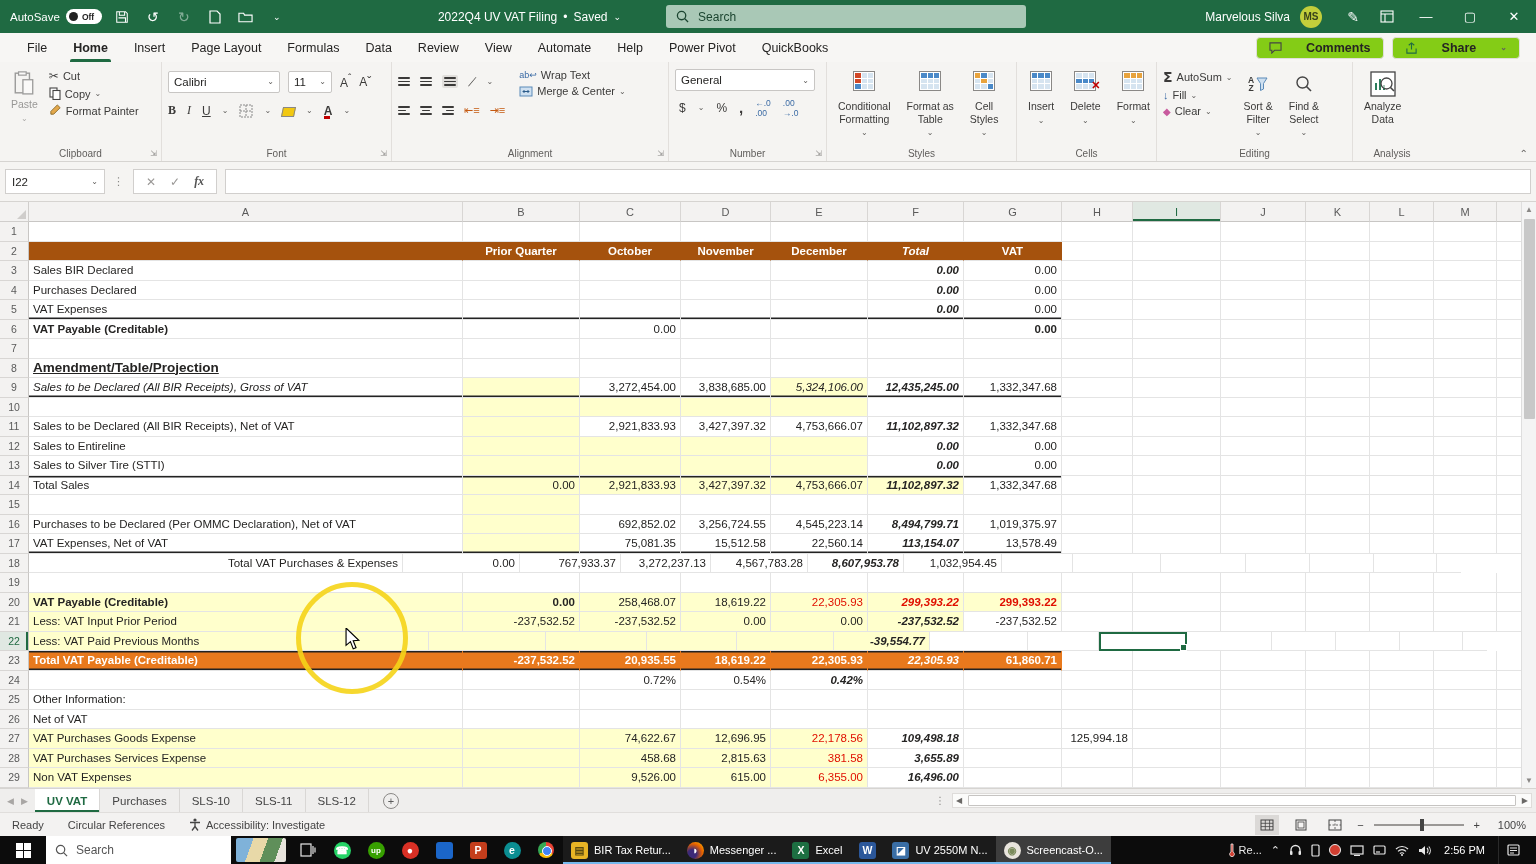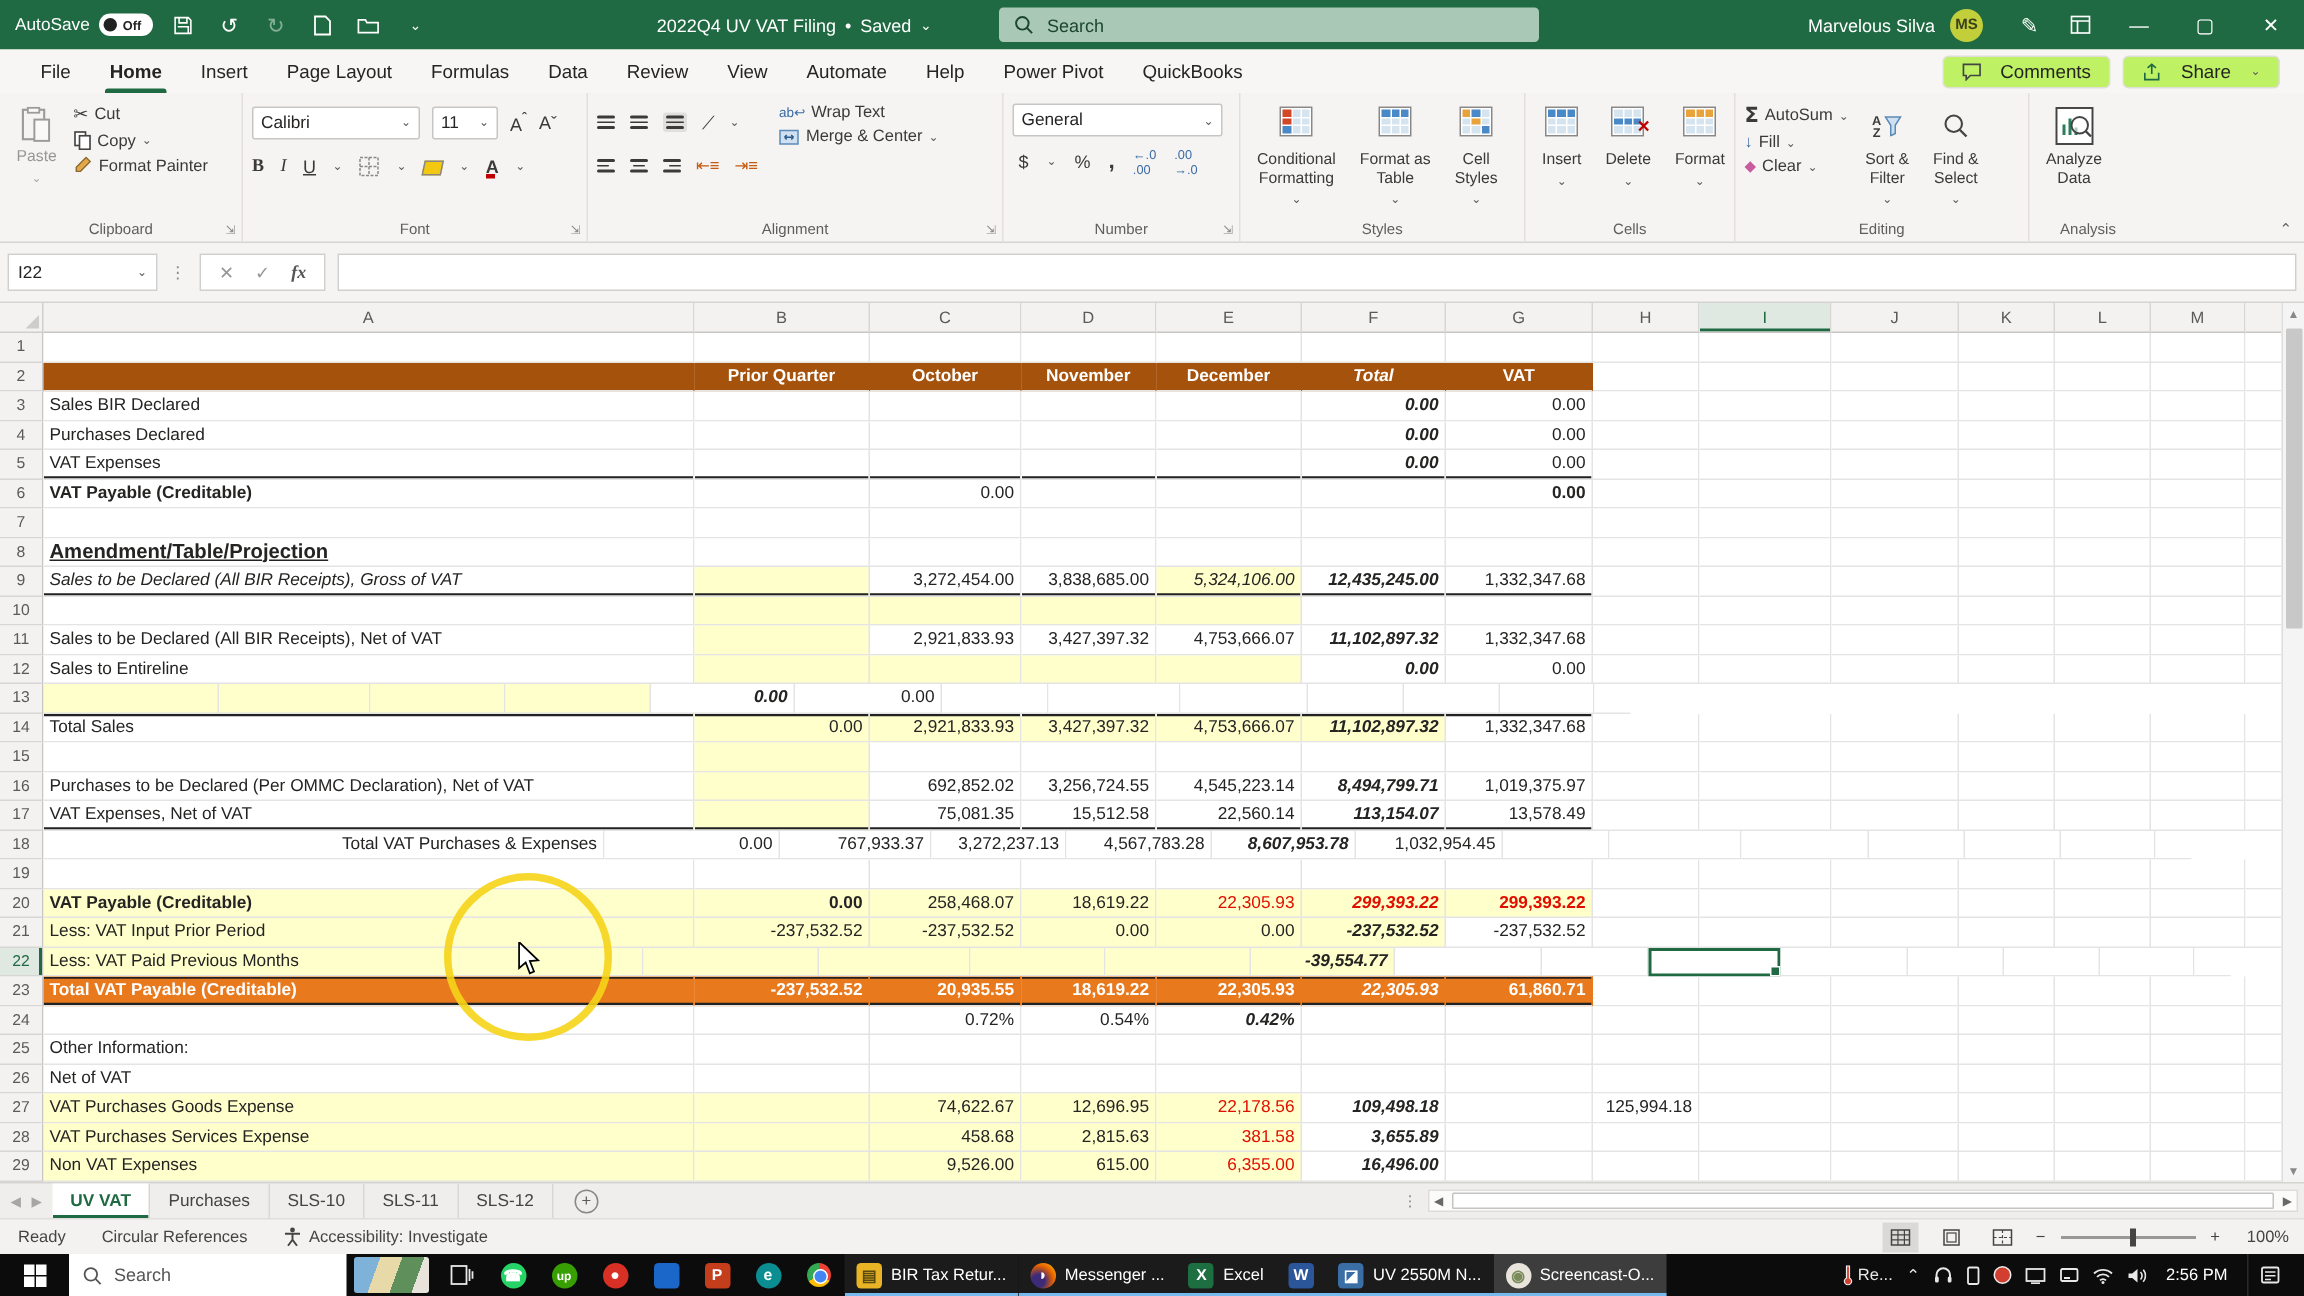--- a/index.html
+++ b/index.html
@@ -23,21 +23,21 @@
   .avatar{width:22px;height:22px;border-radius:50%;background:#C3CE3B;color:#38411a;font-size:10px;font-weight:bold;display:flex;align-items:center;justify-content:center;margin-right:14px}
   .winbtn{width:44px;height:33px;display:flex;align-items:center;justify-content:center;font-size:13px}
   .tb-ico{width:34px;height:33px;display:flex;align-items:center;justify-content:center;font-size:14px}
 
   
   .tabrow{position:absolute;top:33px;left:0;right:0;height:29px;background:#F7F6F4;display:flex;align-items:center;padding-left:14px}
   .rtab{padding:0 13px;font-size:12.5px;height:29px;display:flex;align-items:center;position:relative;color:#252423;white-space:nowrap}
   .rtab.active{font-weight:bold}
   .rtab.active::after{content:'';position:absolute;left:10px;right:10px;bottom:0;height:3px;background:#1F6A42;border-radius:2px 2px 0 0}
   .tabrow-right{margin-left:auto;display:flex;align-items:center;gap:8px;padding-right:16px}
-  .pillbtn{display:flex;align-items:center;gap:13px;font-size:12.5px;padding:3px 12px;background:#bef264;border:1px solid #E0DEDB;border-radius:4px;font-weight:400;color:#252423}
+  .pillbtn{display:flex;align-items:center;gap:24px;font-size:12.5px;padding:3px 12px;background:#84cc16;border:1px solid #E0DEDB;border-radius:4px;font-weight:700;color:#252423}
 
   
   .ribbon{position:absolute;top:62px;left:0;right:0;height:100px;background:#F5F4F2;border-bottom:1px solid #D6D4D1;display:flex}
   .grp{position:relative;border-right:1px solid #E2DFDC;padding:5px 6px 17px 6px;display:flex;gap:6px}
   .grp-label{position:absolute;bottom:2px;left:0;right:0;text-align:center;font-size:10px;color:#605E5C}
   .dlg{position:absolute;bottom:3px;right:4px;font-size:8px;color:#8A8886}
   .rbtn-lg{display:flex;flex-direction:column;align-items:center;justify-content:flex-start;gap:3px;padding:4px 5px;font-size:10.5px;color:#3B3A39;text-align:center;line-height:1.2;border-radius:3px}
   .rcol{display:flex;flex-direction:column;justify-content:flex-start;gap:4px;padding-top:2px}
   .rrow{display:flex;align-items:center;gap:8px;height:25px}
   .sbtn{display:flex;align-items:center;gap:4px;font-size:11px;color:#3B3A39;white-space:nowrap}
@@ -788,20 +788,21 @@
       <div class="c" style="width: 71px;"></div>
       <div class="c" style="width: 88px;"></div>
       <div class="c" style="width: 85px;"></div>
       <div class="c" style="width: 64px;"></div>
       <div class="c" style="width: 64px;"></div>
       <div class="c" style="width: 63px;"></div>
       <div class="c" style="width: 24px; border-right: none;"></div>
     </div>
     <div class="grow">
       <div class="rn">13</div>
+      <div class="c" style="width: 434px;">Sales to Silver Tire (STTI)</div>
       <div class="c y" style="width: 117px;"></div>
       <div class="c y" style="width: 101px;"></div>
       <div class="c y" style="width: 90px;"></div>
       <div class="c y" style="width: 97px;"></div>
       <div class="c n b i" style="width: 96px;">0.00</div>
       <div class="c n" style="width: 98px;">0.00</div>
       <div class="c" style="width: 71px;"></div>
       <div class="c" style="width: 88px;"></div>
       <div class="c" style="width: 85px;"></div>
       <div class="c" style="width: 64px;"></div>

